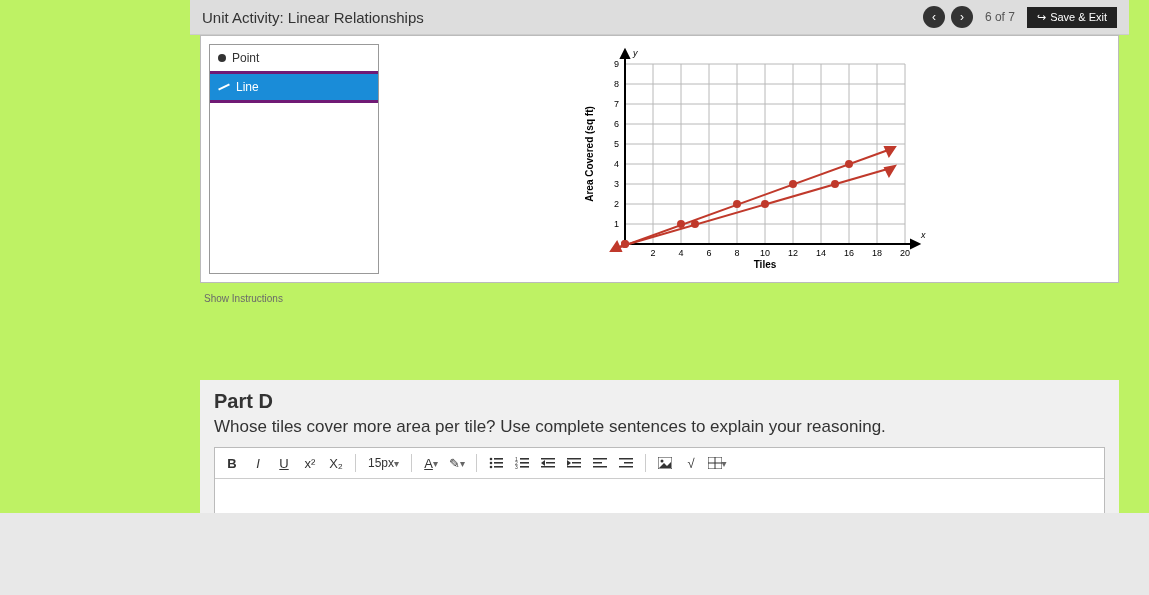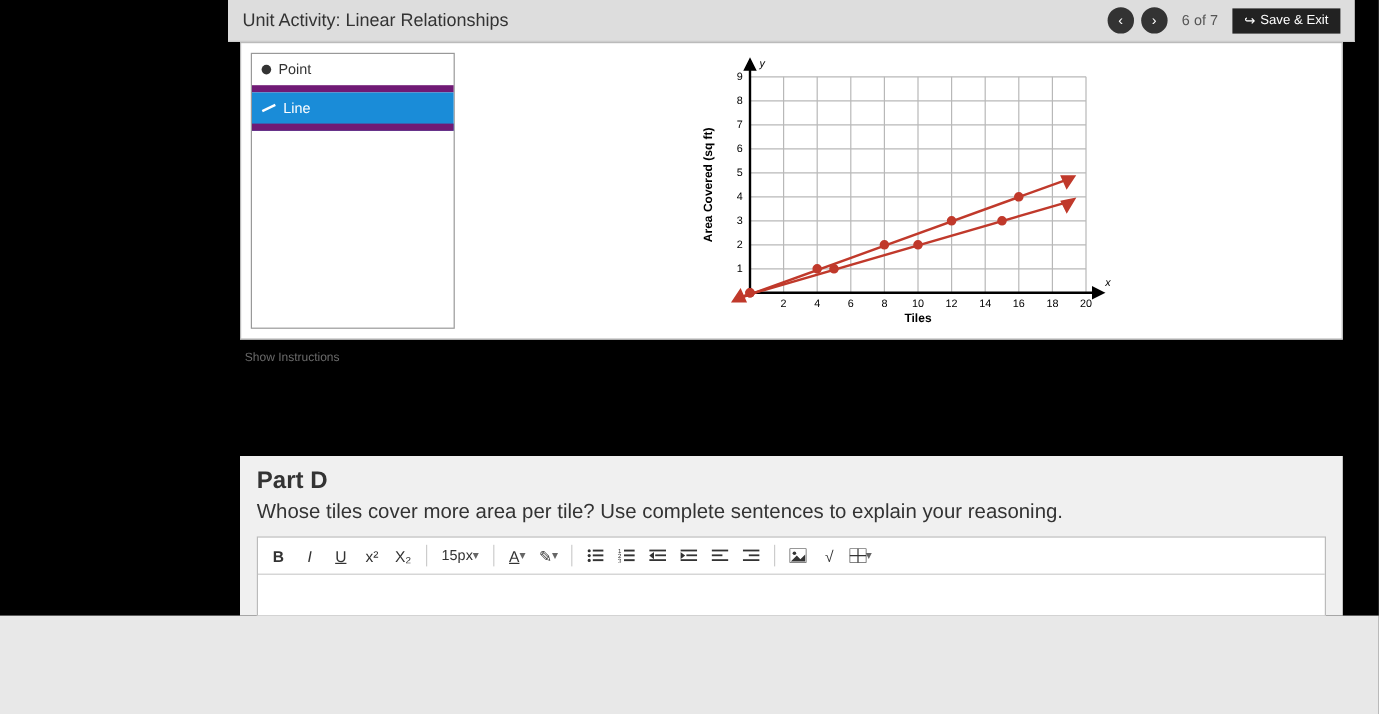--- a/index.html
+++ b/index.html
@@ -1,27 +1,27 @@
 <!DOCTYPE html>
 <html><head>
 <meta charset="utf-8">
 <style>
 * { box-sizing: border-box; margin: 0; padding: 0; }
 body { font-family: Arial, sans-serif; background: #e8e8e8; color: #333; }
-.page { width: 1149px; height: 513px; background: #000000; position: relative; overflow: hidden; }
+.page { width: 1149px; height: 513px; background: #bef264; position: relative; overflow: hidden; }
 .header { display: flex; align-items: center; padding: 6px 12px; background: #ddd; border-bottom: 1px solid #ccc; margin-left: 190px; margin-right: 20px; }
 .header-title { font-size: 15px; color: #333; flex: 1; }
 .header-ctrls { display: flex; align-items: center; gap: 6px; }
 .circ-btn { width: 22px; height: 22px; border-radius: 50%; background: #333; display: flex; align-items: center; justify-content: center; color: #fff; font-size: 12px; }
 .pg-count { font-size: 12px; color: #555; margin: 0 6px; }
 .save-btn { background: #222; color: #fff; padding: 4px 10px; font-size: 11px; display: flex; align-items: center; gap: 4px; }
 .content { margin-left: 200px; margin-right: 30px; }
 .activity-box { border: 1px solid #bbb; background: #fff; padding: 8px; display: flex; gap: 20px; position: relative; }
 .tool-panel { width: 170px; border: 1px solid #999; font-size: 12px; }
-.tool-item { padding: 6px 8px; display: flex; align-items: center; gap: 6px; border-bottom: 6px solid #701a75; }
+.tool-item { padding: 6px 8px; display: flex; align-items: center; gap: 6px; border-bottom: 3px solid #701a75; }
 .tool-item.selected { background: #1a8cd8; color: #fff; }
 .tool-dot { width: 8px; height: 8px; border-radius: 50%; background: #333; display: inline-block; }
 .tool-line-icon { display: inline-block; width: 12px; height: 2px; background: #fff; position: relative; transform: rotate(-25deg); }
 .tool-hint { padding: 6px 8px; font-size: 10px; line-height: 1.3; color: #222; }
 .graph-wrap { position: relative; flex: 1; display:flex; justify-content:center; }
 .show-inst { font-size: 10px; color: #6a6a6a; padding: 6px 4px; margin-top:4px; }
 .partd { margin-top: 70px; background: #f0f0f0; padding: 10px 14px 0 14px; }
 .partd-title { font-weight: bold; font-size: 20px; margin-bottom: 4px; }
 .partd-q { font-size: 17px; color: #333; margin-bottom: 10px; }
 .editor { background: #fff; border: 1px solid #bbb; }

